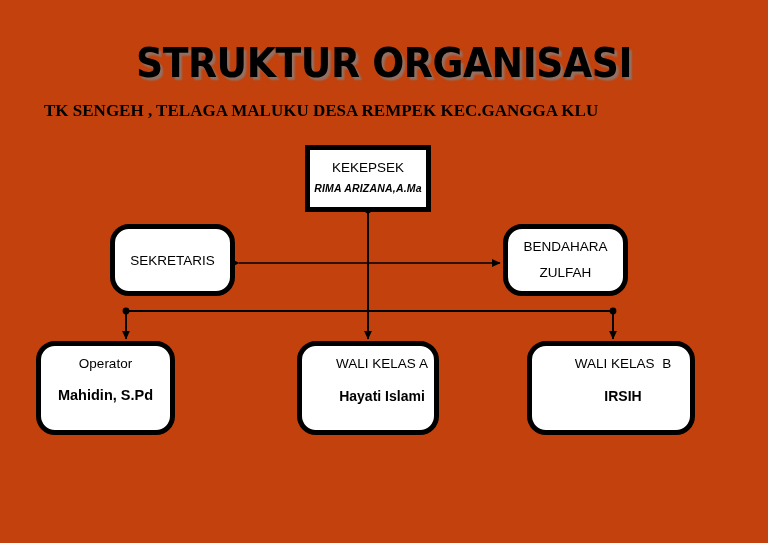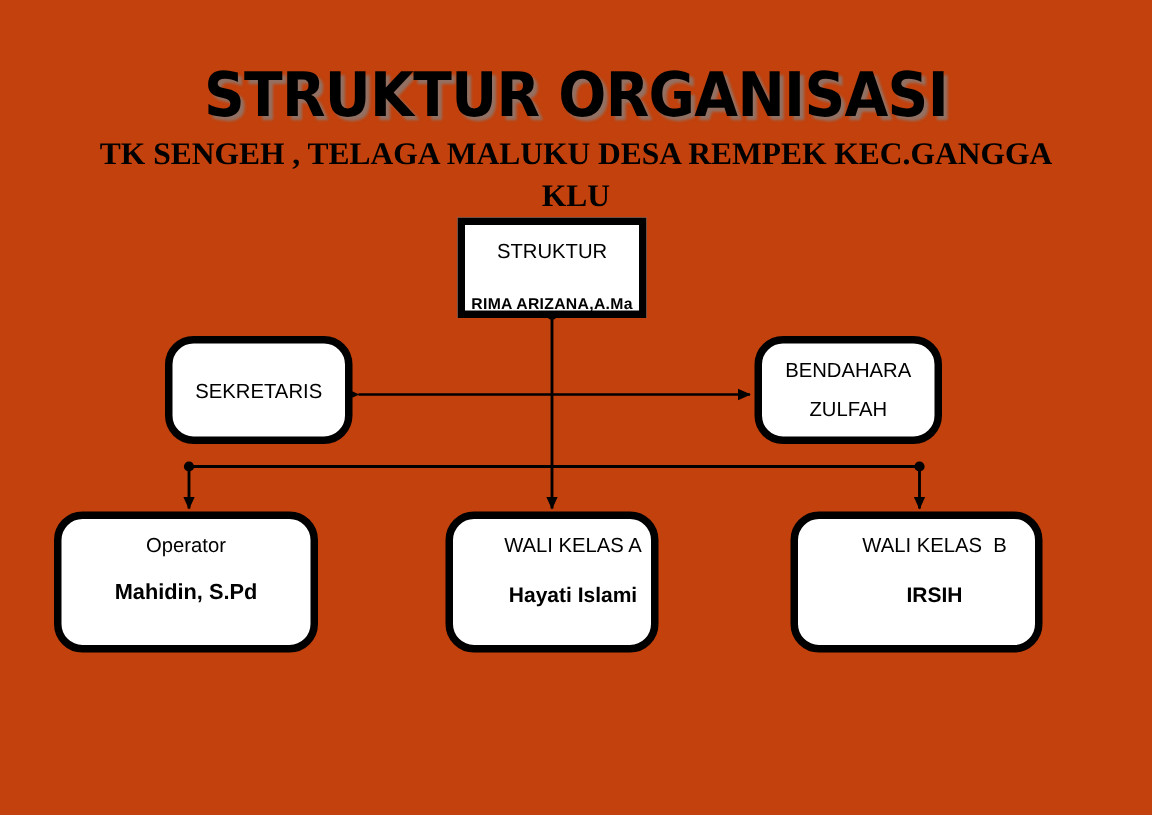--- a/index.html
+++ b/index.html
@@ -34,25 +34,24 @@
     color: #000000;
     transform: scaleX(0.92);
     transform-origin: 50% 50%;
     text-shadow: 3px 3px 2px rgba(130,130,130,0.75);
     white-space: nowrap;
   }
 
   .subtitle {
     position: absolute;
     left: 44px;
-    top: 88px;
+    top: 100px;
     width: 680px;
-    text-align: center;
     font-family: "Liberation Serif", serif;
-    font-size: 21px;
+    font-size: 17px;
     font-weight: 700;
     line-height: 1.35;
     color: #000000;
   }
 
   
   .node {
     position: absolute;
     box-sizing: border-box;
     background: #ffffff;
@@ -78,39 +77,39 @@
     white-space: pre;
   }
 
   
   #node-kepsek {
     left: 305px; top: 145px; width: 126px; height: 67px;
     justify-content: flex-start;
     padding-top: 10px;
   }
   #node-kepsek .role   { font-size: 13.5px; }
-  #node-kepsek .person { font-size: 10.5px; margin-top: 22px; letter-spacing: 0.2px; }
+  #node-kepsek .person { font-size: 10.5px; margin-top: 7px; letter-spacing: 0.2px; font-style: italic; }
 
   
   #node-sekretaris {
     left: 110px; top: 224px; width: 125px; height: 72px;
     justify-content: center;
   }
   #node-sekretaris .role { font-size: 13.5px; }
 
   #node-bendahara {
     left: 503px; top: 224px; width: 125px; height: 72px;
     justify-content: center;
   }
   #node-bendahara .role   { font-size: 13.5px; line-height: 1.0; }
   #node-bendahara .person { font-size: 13.5px; font-weight: 400; margin-top: 11px; }
 
   
   #node-operator {
-    left: 36px; top: 341px; width: 176px; height: 94px;
+    left: 36px; top: 341px; width: 139px; height: 94px;
     justify-content: flex-start; padding-top: 10px;
   }
   #node-operator .role   { font-size: 13.5px; }
   #node-operator .person { font-size: 14.5px; margin-top: 16px; }
 
   #node-wali-a {
     left: 297px; top: 341px; width: 142px; height: 94px;
     justify-content: flex-start; padding-top: 10px; padding-left: 28px;
   }
   #node-wali-a .role   { font-size: 13.5px; }
@@ -157,21 +156,21 @@
     <line x1="126" y1="311" x2="613" y2="311" stroke="#000000" stroke-width="1.9"></line>
     <circle cx="126" cy="311" r="3.4" fill="#000000"></circle>
     <circle cx="613" cy="311" r="3.4" fill="#000000"></circle>
 
     <line x1="126" y1="311" x2="126" y2="339" stroke="#000000" stroke-width="1.9" marker-end="url(#ah)"></line>
 
     <line x1="613" y1="311" x2="613" y2="339" stroke="#000000" stroke-width="1.9" marker-end="url(#ah)"></line>
   </svg>
 
   <div class="node sharp" id="node-kepsek">
-    <div class="role">STRUKTUR</div>
+    <div class="role">KEKEPSEK</div>
     <div class="person">RIMA ARIZANA,A.Ma</div>
   </div>
 
   <div class="node rounded" id="node-sekretaris">
     <div class="role">SEKRETARIS</div>
   </div>
 
   <div class="node rounded" id="node-bendahara">
     <div class="role">BENDAHARA</div>
     <div class="person">ZULFAH</div>

